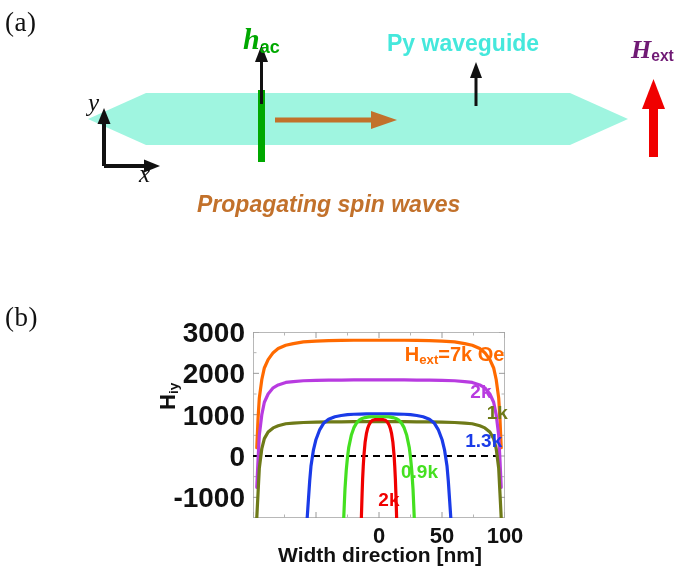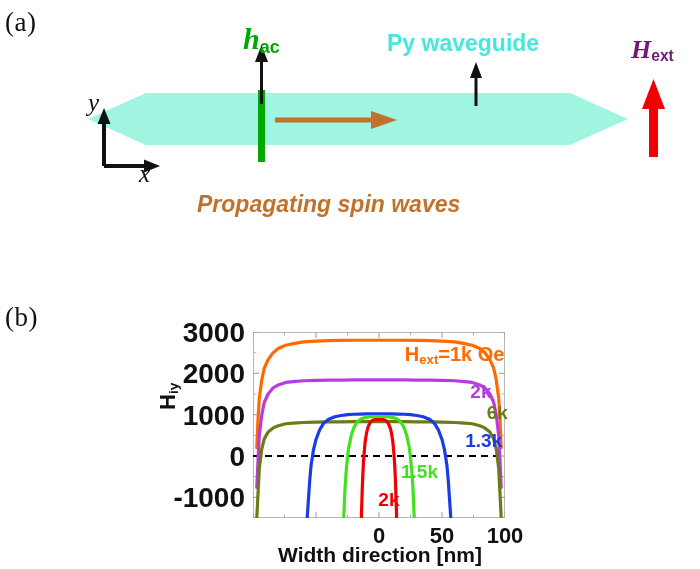--- a/index.html
+++ b/index.html
@@ -162,19 +162,19 @@
   <div id="xaxis-title">Width direction [nm]</div>
 <div class="ytick-label" style="left: 165px; top: 182.333px;">-1000</div>
     <div class="ytick-label" style="left: 165px; top: 141px;">0</div>
     <div class="ytick-label" style="left: 165px; top: 99.6667px;">1000</div>
     <div class="ytick-label" style="left: 165px; top: 58.3333px;">2000</div>
     <div class="ytick-label" style="left: 165px; top: 17px;">3000</div>
     <div class="xtick-label" style="left: 281px; top: 223px; margin-top: 48px;">-50</div>
     <div class="xtick-label" style="left: 344px; top: 223px;">0</div>
     <div class="xtick-label" style="left: 407px; top: 223px;">50</div>
     <div class="xtick-label" style="left: 470px; top: 223px;">100</div>
-    <div class="curve-label" style="color: rgb(255, 106, 0); font-style: normal; font-size: 20px; left: 404.8px; top: 42.7333px;"><span>H</span><span class="sub" style="font-size:.66em;vertical-align:-.25em">ext</span><span>=1k Oe</span></div>
+    <div class="curve-label" style="color: rgb(255, 106, 0); font-style: normal; font-size: 20px; left: 404.8px; top: 42.7333px;"><span>H</span><span class="sub" style="font-size:.66em;vertical-align:-.25em">ext</span><span>=7k Oe</span></div>
     <div class="curve-label" style="color: rgb(184, 59, 224); left: 470.32px; top: 81.1733px;">2k</div>
-    <div class="curve-label" style="color: rgb(110, 122, 24); left: 486.7px; top: 101.84px;">6k</div>
+    <div class="curve-label" style="color: rgb(110, 122, 24); left: 486.7px; top: 101.84px;">1k</div>
     <div class="curve-label" style="color: rgb(26, 59, 232); left: 465.28px; top: 129.947px;">1.3k</div>
-    <div class="curve-label" style="color: rgb(68, 224, 32); left: 401.02px; top: 161.36px;">1.5k</div>
+    <div class="curve-label" style="color: rgb(68, 224, 32); left: 401.02px; top: 161.36px;">0.9k</div>
     <div class="curve-label" style="color: rgb(240, 0, 0); left: 378.34px; top: 188.64px;">2k</div>
   </div>
 
 </body></html>

